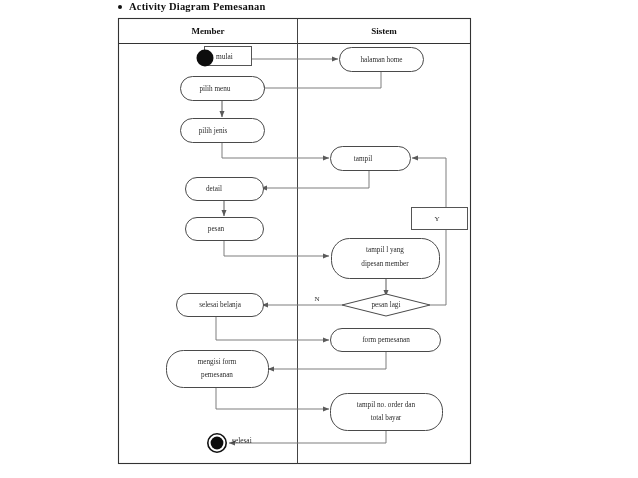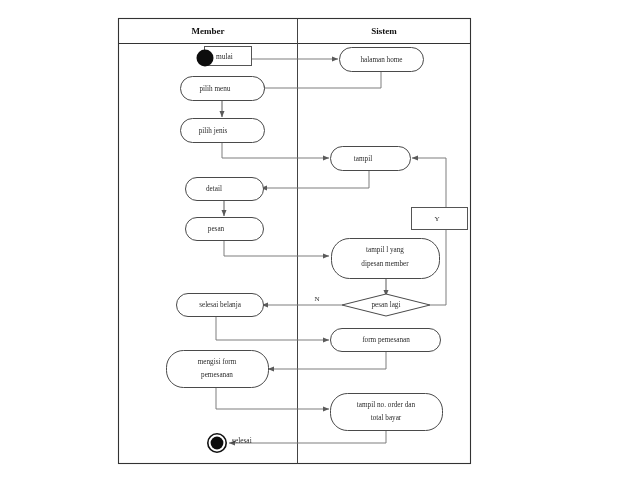--- a/index.html
+++ b/index.html
@@ -122,20 +122,24 @@
     fill: none;
     stroke: #111111;
     stroke-width: 1.6;
   }
 </style>
 </head>
 <body>
 
 <div id="page">
 
+  <div class="title-row">
+    <span class="bullet"></span>
+    <span class="title-text">Activity Diagram Pemesanan</span>
+  </div>
 
   <svg class="diagram" viewBox="0 0 638 478">
     <defs>
       <marker id="arrow" markerWidth="7" markerHeight="7" refX="6.2" refY="2.6" orient="auto" markerUnits="userSpaceOnUse">
         <path d="M0,0 L6.4,2.6 L0,5.2 z" fill="#5a5a5a"></path>
       </marker>
     </defs>
 
     <rect class="frame" x="118.5" y="18.5" width="352" height="445"></rect>
     <line class="frame" x1="118.5" y1="43.5" x2="470.5" y2="43.5"></line>

